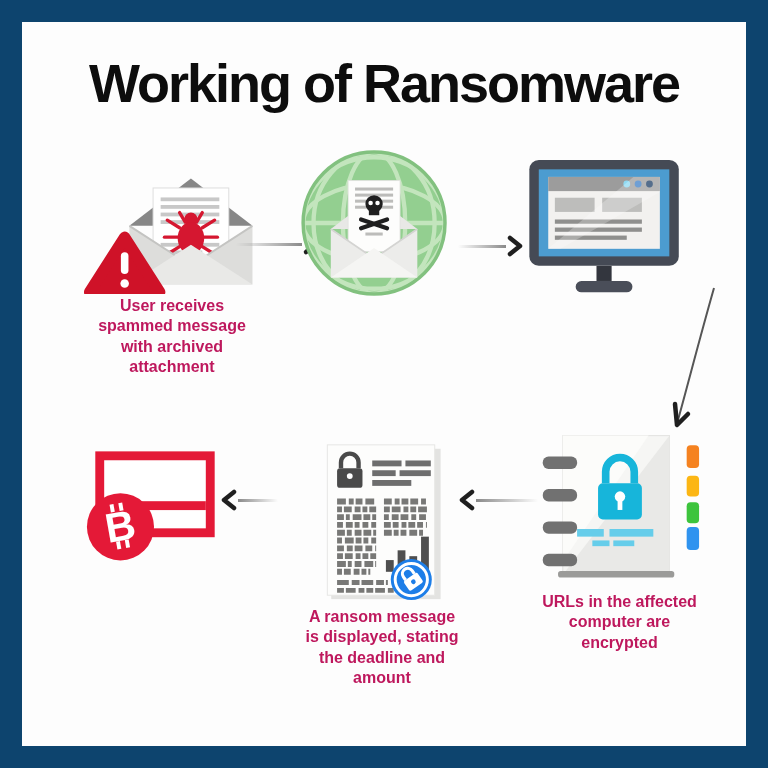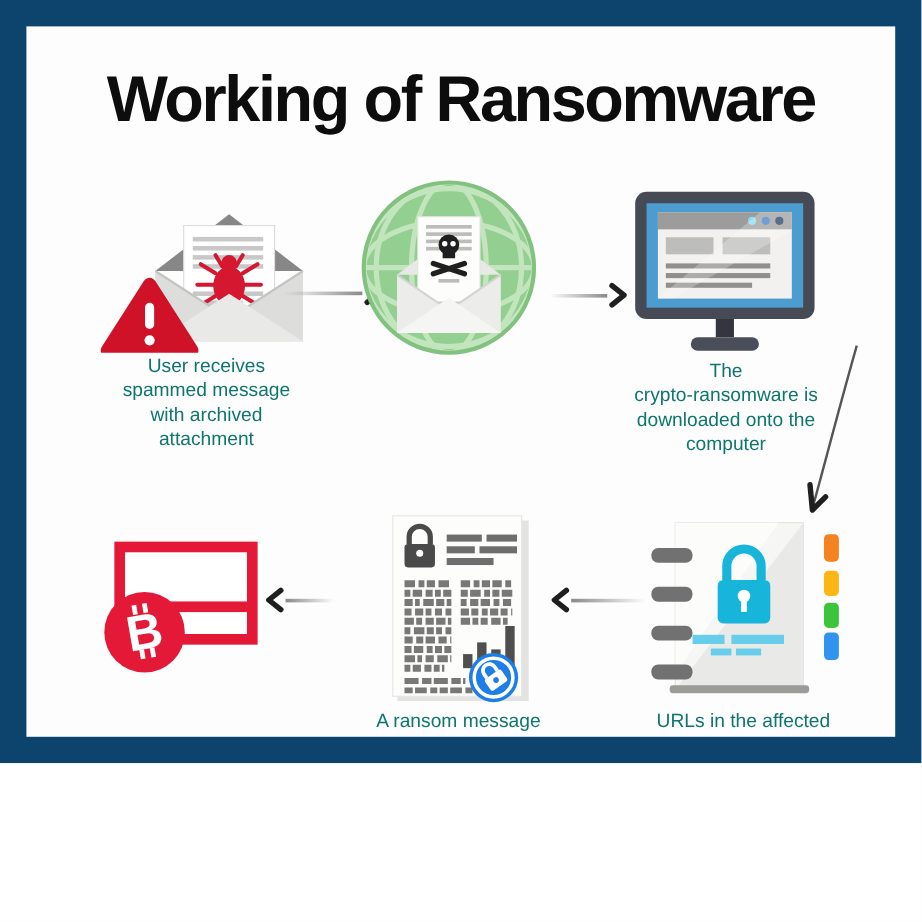--- a/index.html
+++ b/index.html
@@ -1,20 +1,20 @@
 <!DOCTYPE html>
 <html><head>
 <meta charset="utf-8">
 <style>
   html,body{margin:0;padding:0;background:#fff;font-family:"Liberation Sans","DejaVu Sans",sans-serif;}
-  .frame{position:relative;width:768px;height:636px;box-sizing:border-box;border:22px solid #0d446e;background:#fdfdfd;overflow:hidden;}
+  .frame{position:relative;width:768px;height:768px;box-sizing:border-box;border:22px solid #0d446e;background:#fdfdfd;overflow:hidden;}
   .title{position:absolute;left:0;right:0;top:30px;margin:0;text-align:center;font-size:54px;font-weight:700;letter-spacing:-2px;color:#0d0d0d;}
   .step{position:absolute;}
   .icon-box{display:flex;align-items:center;justify-content:center;}
-  .caption{margin:2px 0 0 0;text-align:center;font-size:16px;font-weight:400;line-height:1.28;color:#0f766e;white-space:pre-line;}
+  .caption{margin:2px 0 0 0;text-align:center;font-size:16px;font-weight:700;line-height:1.28;color:#be185d;white-space:pre-line;}
   .arrow{position:absolute;display:flex;align-items:center;}
   .arrow .line{height:3px;flex:1;}
   .line-r{background:linear-gradient(to right, rgba(150,150,150,0), #8a8a8a);}
   .line-l{background:linear-gradient(to right, #8a8a8a, rgba(150,150,150,0));}
   svg{display:block;}
 </style>
 </head>
 <body>
 
 <div class="frame">
@@ -138,24 +138,20 @@
         <g fill="#8f8f8d">
           <rect x="52" y="65" width="92" height="4.5"></rect>
             <rect x="52" y="73.5" width="92" height="4.5"></rect>
             <rect x="52" y="82" width="76" height="4.5"></rect>
         </g>
         <polygon points="45,96 135,20 163,20 163,36 58,96" fill="#ffffff" opacity="0.25"></polygon>
         <rect x="96" y="114" width="16" height="16" fill="#33363e"></rect>
         <rect x="74" y="130" width="60" height="12" rx="6" fill="#4a4e59"></rect>
       </svg>
     </div>
-    <p class="caption">The
-crypto-ransomware is
-downloaded onto the
-computer</p>
   </div>
 
   <svg class="arrow" style="left:628px;top:260px;" width="84" height="156" viewBox="0 0 84 156">
     <path d="M64,6 C50,55 38,102 28,138" fill="none" stroke="#565656" stroke-width="2"></path>
     <polyline points="38,132 27,143 25,122" fill="none" stroke="#1f1f1f" stroke-width="4.5" stroke-linecap="round" stroke-linejoin="round"></polyline>
   </svg>
 
   <div class="step" style="left:495px;top:406px;width:205px;">
     <div class="icon-box" style="height:162px;">
       <svg width="205" height="162" viewBox="0 0 205 170">
@@ -194,21 +190,21 @@
 encrypted</p>
   </div>
 
   <div class="arrow" style="left:436px;top:466px;width:80px;height:24px;">
     <svg width="18" height="24" viewBox="0 0 18 24">
       <polyline points="14,4 4,12 14,20" fill="none" stroke="#1f1f1f" stroke-width="4.5" stroke-linecap="round" stroke-linejoin="round"></polyline>
     </svg>
     <div class="line line-l" style="width:58px;"></div>
   </div>
 
-  <div class="step" style="left:258px;top:402px;width:204px;">
+  <div class="step" style="left:258px;top:417px;width:204px;">
     <div class="icon-box" style="height:166px;">
       <svg width="204" height="166" viewBox="0 0 204 170">
         <rect x="50" y="10" width="112" height="154" fill="#e3e3e1"></rect>
         <rect x="46" y="6" width="110" height="154" fill="#fdfdfc" stroke="#e6e6e4"></rect>
         <g>
           <path d="M60,30 v-6 a9,9 0 0 1 18,0 v6" fill="none" stroke="#4a4a4a" stroke-width="4.5"></path>
           <rect x="56" y="30" width="26" height="20" rx="3" fill="#4a4a4a"></rect>
           <circle cx="69" cy="38" r="3" fill="#ffffff"></circle>
         </g>
         <g fill="#6e6e6e">

